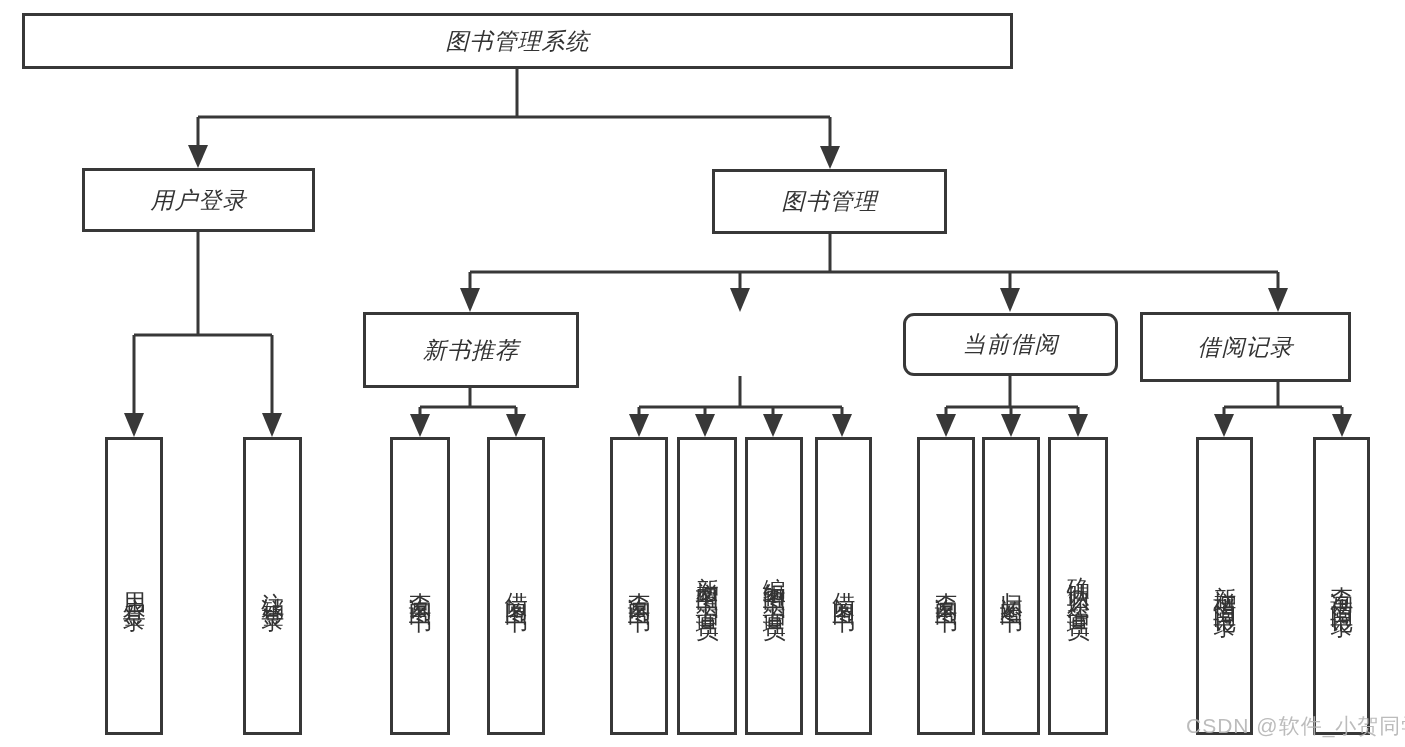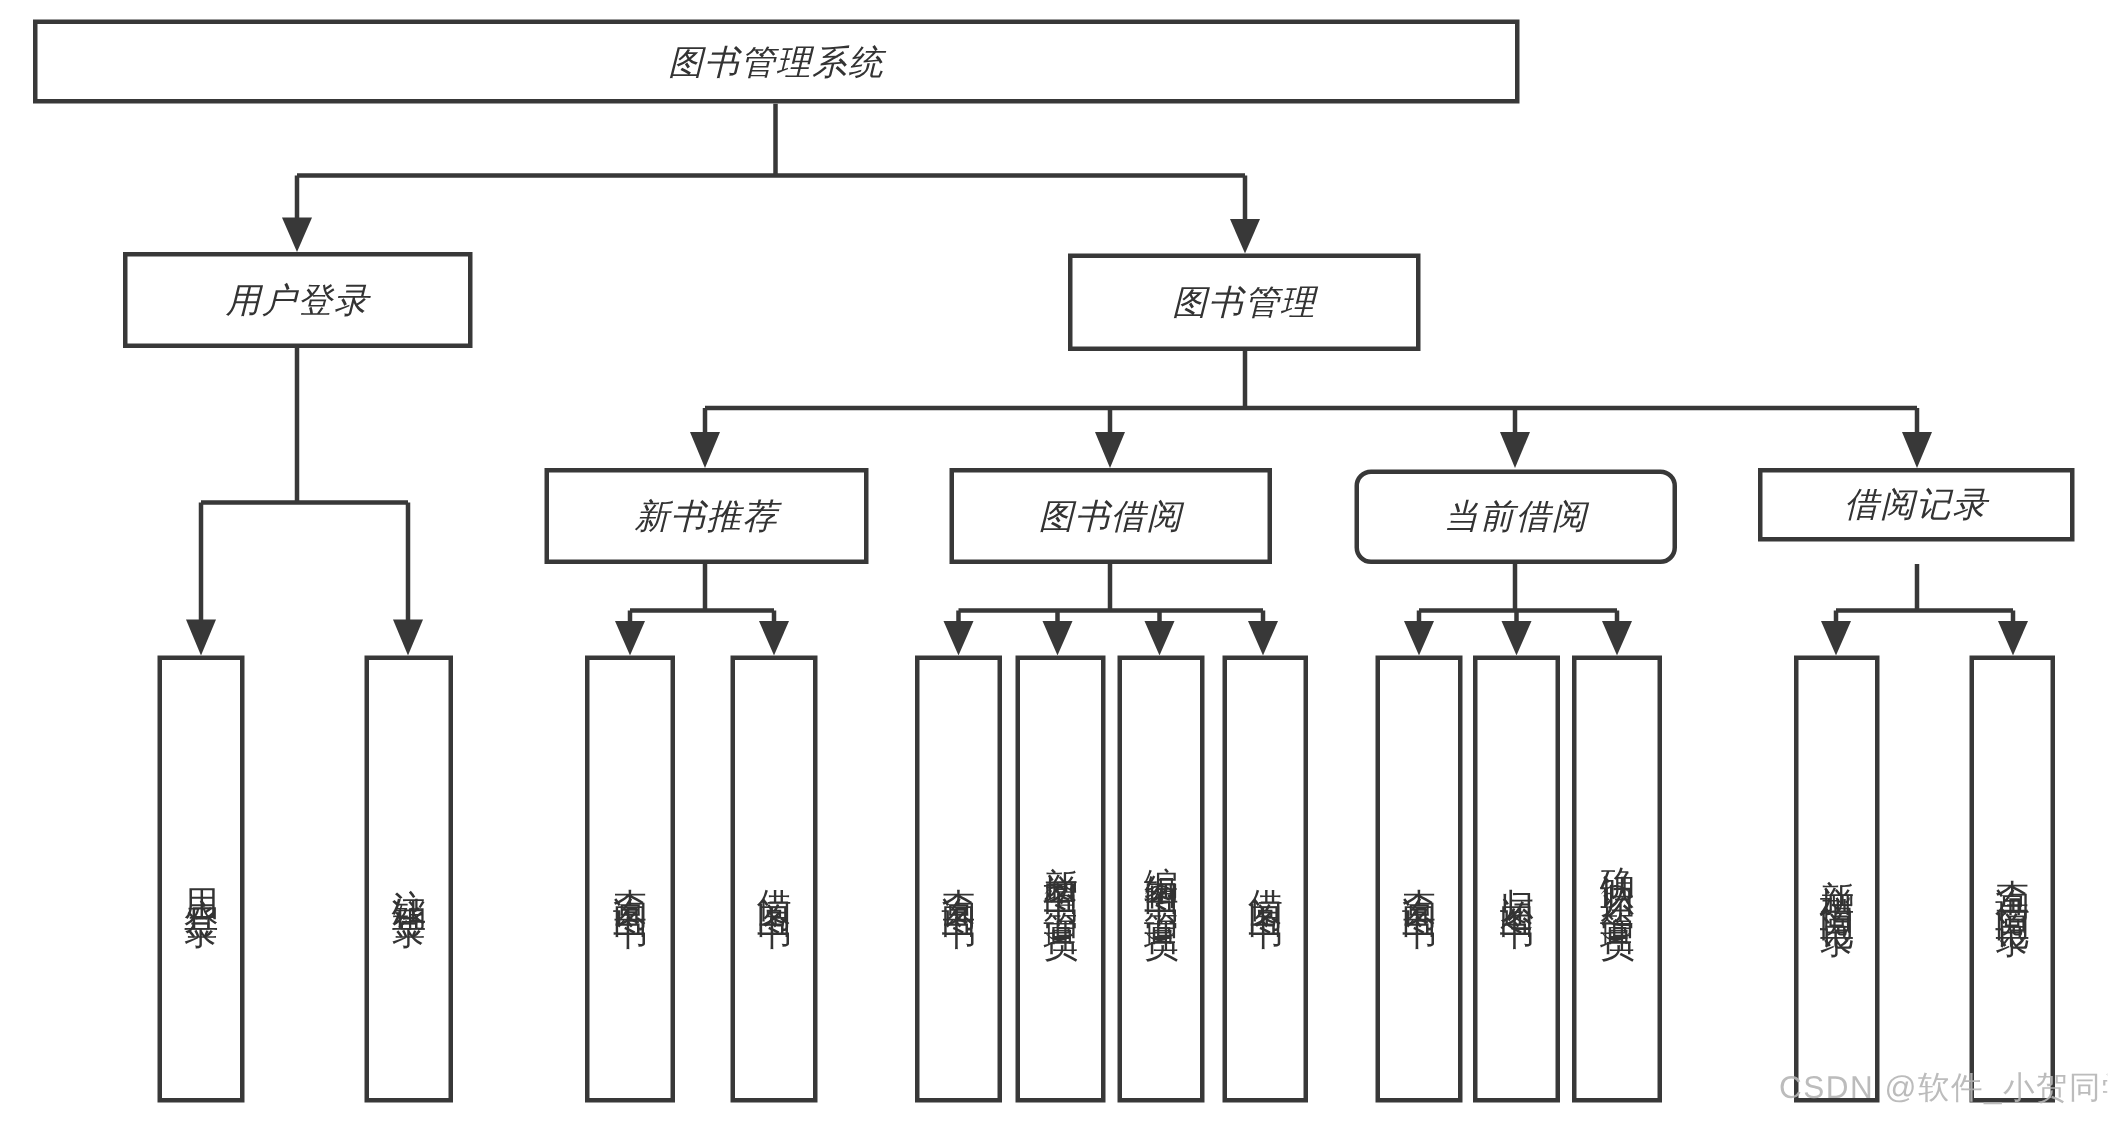--- a/index.html
+++ b/index.html
@@ -66,24 +66,23 @@
       <polygon points="1214,414 1234,414 1224,437"></polygon>
       <polygon points="1332,414 1352,414 1342,437"></polygon>
     </g>
   </svg>
 
   <div class="box hbox" style="left:22px; top:13px; width:991px; height:56px;">图书管理系统</div>
 
   <div class="box hbox" style="left:82px; top:168px; width:233px; height:64px;">用户登录</div>
   <div class="box hbox" style="left:712px; top:169px; width:235px; height:65px;">图书管理</div>
 
-  <div class="box hbox" style="left:363px; top:312px; width:216px; height:64px;">新书推荐</div>
-  <div class="box hbox" style="left:633px; top:312px; width:215px; height:64px;">图书借阅</div>
+  <div class="box hbox" style="left:363px; top:312px; width:216px; height:76px;">新书推荐</div>
   <div class="box hbox" style="left:903px; top:313px; width:215px; height:63px;border-radius:11px;">当前借阅</div>
-  <div class="box hbox" style="left:1172px; top:312px; width:211px; height:49px;">借阅记录</div>
+  <div class="box hbox" style="left:1140px; top:312px; width:211px; height:70px;">借阅记录</div>
 
   <div class="box vbox" style="left:105px; top:437px; width:58px; height:298px;">
     <span class="vtext">用户登录</span>
   </div>
   <div class="box vbox" style="left:243px; top:437px; width:59px; height:298px;">
     <span class="vtext">注销登录</span>
   </div>
 
   <div class="box vbox" style="left:390px; top:437px; width:60px; height:298px;">
     <span class="vtext">查询图书</span>

